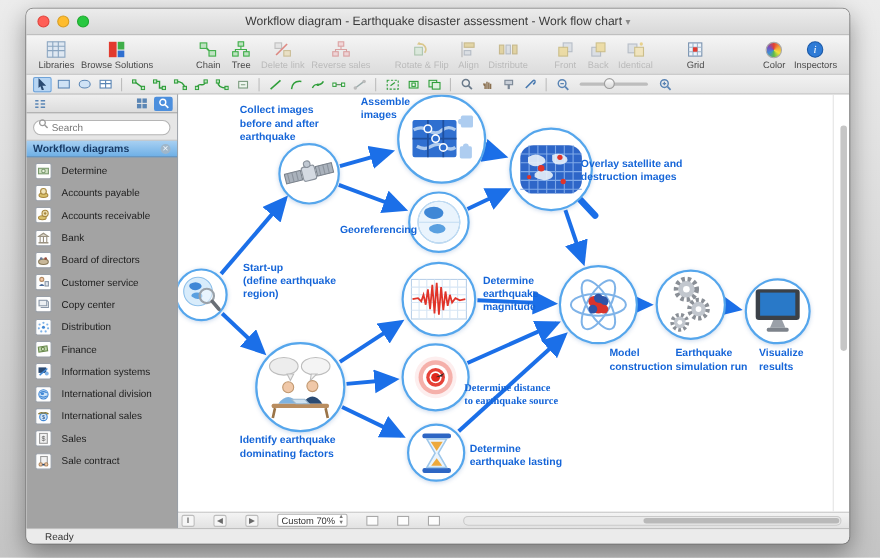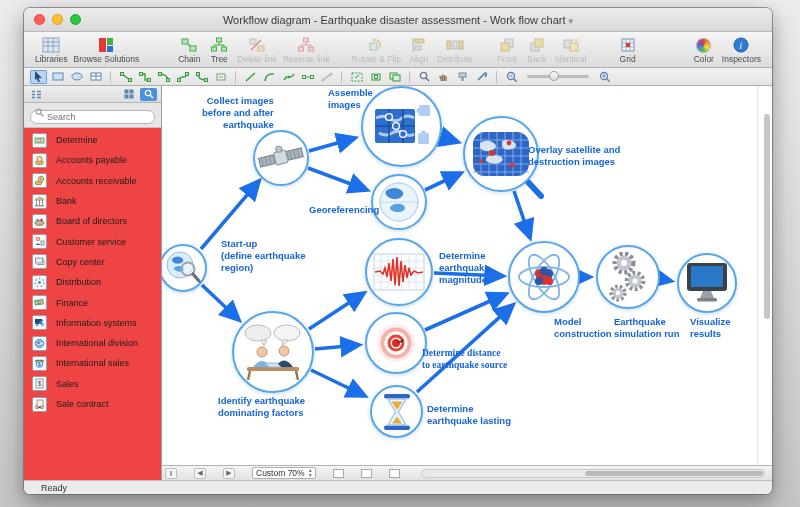--- a/index.html
+++ b/index.html
@@ -42,21 +42,21 @@
   .t2.active { background:#b7d5f3; box-shadow:inset 0 0 0 1px #6fa3d8; }
   .t2sep { width:1px; height:12px; background:#bdbdbd; margin:0 4px; }
   .zoomslider { width:62px; height:3px; background:#bdbdbd; border-radius:2px; position:relative; margin:0 5px; }
   .zoomknob { position:absolute; left:22px; top:-4px; width:10px; height:10px; border-radius:50%;
     background:linear-gradient(#fdfdfd,#d8d8d8); border:1px solid #9e9e9e; }
 
   
   .bodyrow { flex:1; display:flex; min-height:0; }
 
   
-  .sidebar { width:138px; background:#ef4444; border-right:1px solid #9aa0a8; display:flex; flex-direction:column; flex:0 0 auto; }
+  .sidebar { width:138px; background:#a3a3a3; border-right:1px solid #9aa0a8; display:flex; flex-direction:column; flex:0 0 auto; }
   .sidetabs { height:17px; background:linear-gradient(#efefef,#dcdcdc); border-bottom:1px solid #b5b5b5;
     display:flex; align-items:center; padding:0 4px; gap:3px; }
   .sidetab { width:17px; height:13px; border-radius:2px; display:flex; align-items:center; justify-content:center; }
   .sidetab.active { background:#4c8fdd; }
   .sidetabs .flex { flex:1; }
   .searchrow { padding:3px 6px; background:#e6e6e6; border-bottom:1px solid #c2c2c2; }
   .searchbox { width:100%; height:14px; border:1px solid #b5b5b5; border-radius:7px; background:#fff;
     font-size:9px; padding:0 6px 0 16px; color:#444; outline:none; }
   .searchwrap { position:relative; }
   .searchwrap .mag { position:absolute; left:5px; top:2px; width:9px; height:9px; }
@@ -168,21 +168,21 @@
     </div>
     <div class="tbtn disabled">
       <span class="ticon">
         <svg width="18" height="16">
             <rect x="6.5" y="1" width="5" height="4" fill="#f3c4c8" stroke="#c66"></rect>
             <rect x="1.5" y="10" width="5" height="4" fill="#f3c4c8" stroke="#c66"></rect>
             <rect x="11.5" y="10" width="5" height="4" fill="#f3c4c8" stroke="#c66"></rect>
             <path d="M9 5v3M9 8H4v2M9 8h5v2" stroke="#c66" fill="none"></path>
           </svg>
       </span>
-        <span class="tlabel">Reverse link</span>
+        <span class="tlabel">Reverse sales</span>
     </div>
     <div class="tgap"></div>
     <div class="tbtn disabled">
       <span class="ticon">
         <svg width="18" height="16">
             <rect x="3" y="6" width="7" height="7" fill="#cfe7d1" stroke="#7aa87e"></rect>
             <path d="M12 11 A5 5 0 0 0 7 3" stroke="#caa93f" fill="none" stroke-width="1.5"></path>
             <path d="M7 1 L5 3.5 L9 4 Z" fill="#caa93f"></path>
           </svg>
       </span>
@@ -450,20 +450,24 @@
           </div>
       </div>
       <div class="searchrow">
         <div class="searchwrap">
           <svg class="mag" width="9" height="9">
               <circle cx="3.6" cy="3.6" r="2.6" fill="none" stroke="#9a9a9a" stroke-width="1.2"></circle>
               <path d="M5.6 5.6 L8.3 8.3" stroke="#9a9a9a" stroke-width="1.4"></path>
             </svg>
           <input class="searchbox" placeholder="Search" style="">
         </div>
+      </div>
+      <div class="libheader">
+        <span class="htxt">Workflow diagrams</span>
+        <span class="hclose">✕</span>
       </div>
       <div class="liblist">
         <div class="libitem">
             <span class="libicon">
               <svg width="11" height="11">
                 <rect x="1" y="3" width="9" height="5" fill="#cfe0c2" stroke="#7a9a6e"></rect>
                 <circle cx="5.5" cy="5.5" r="1.6" fill="#e8f0e0" stroke="#7a9a6e"></circle>
               </svg>
             </span>
             <span class="llabel">Determine</span>
@@ -779,21 +783,21 @@
         </div>
         <div class="node" style="left:515px; top:167px; width:60px; height:60px;">
           <svg width="44" height="42">
             <rect x="2" y="1" width="40" height="28" rx="3" fill="#3b4148"></rect>
             <rect x="6" y="4" width="32" height="21" fill="#2979c8"></rect>
             <path d="M18 29 h8 l3 7 h-14 Z" fill="#9aa0a8"></path>
             <rect x="12" y="36" width="20" height="3.5" rx="1.5" fill="#7d838b"></rect>
           </svg>
         </div>
 
-        <div class="dlabel" style="left:40px; top:9px;text-align:right;">Collect images
+        <div class="dlabel" style="left:56px; top:9px;">Collect images
 before and after
 earthquake</div>
         <div class="dlabel" style="left:166px; top:1px;">Assemble
 images</div>
         <div class="dlabel" style="left:366px; top:58px;">Overlay satellite and
 destruction images</div>
         <div class="dlabel" style="left:147px; top:118px;">Georeferencing</div>
         <div class="dlabel" style="left:59px; top:152px;">Start-up
 (define earthquake
 region)</div>

